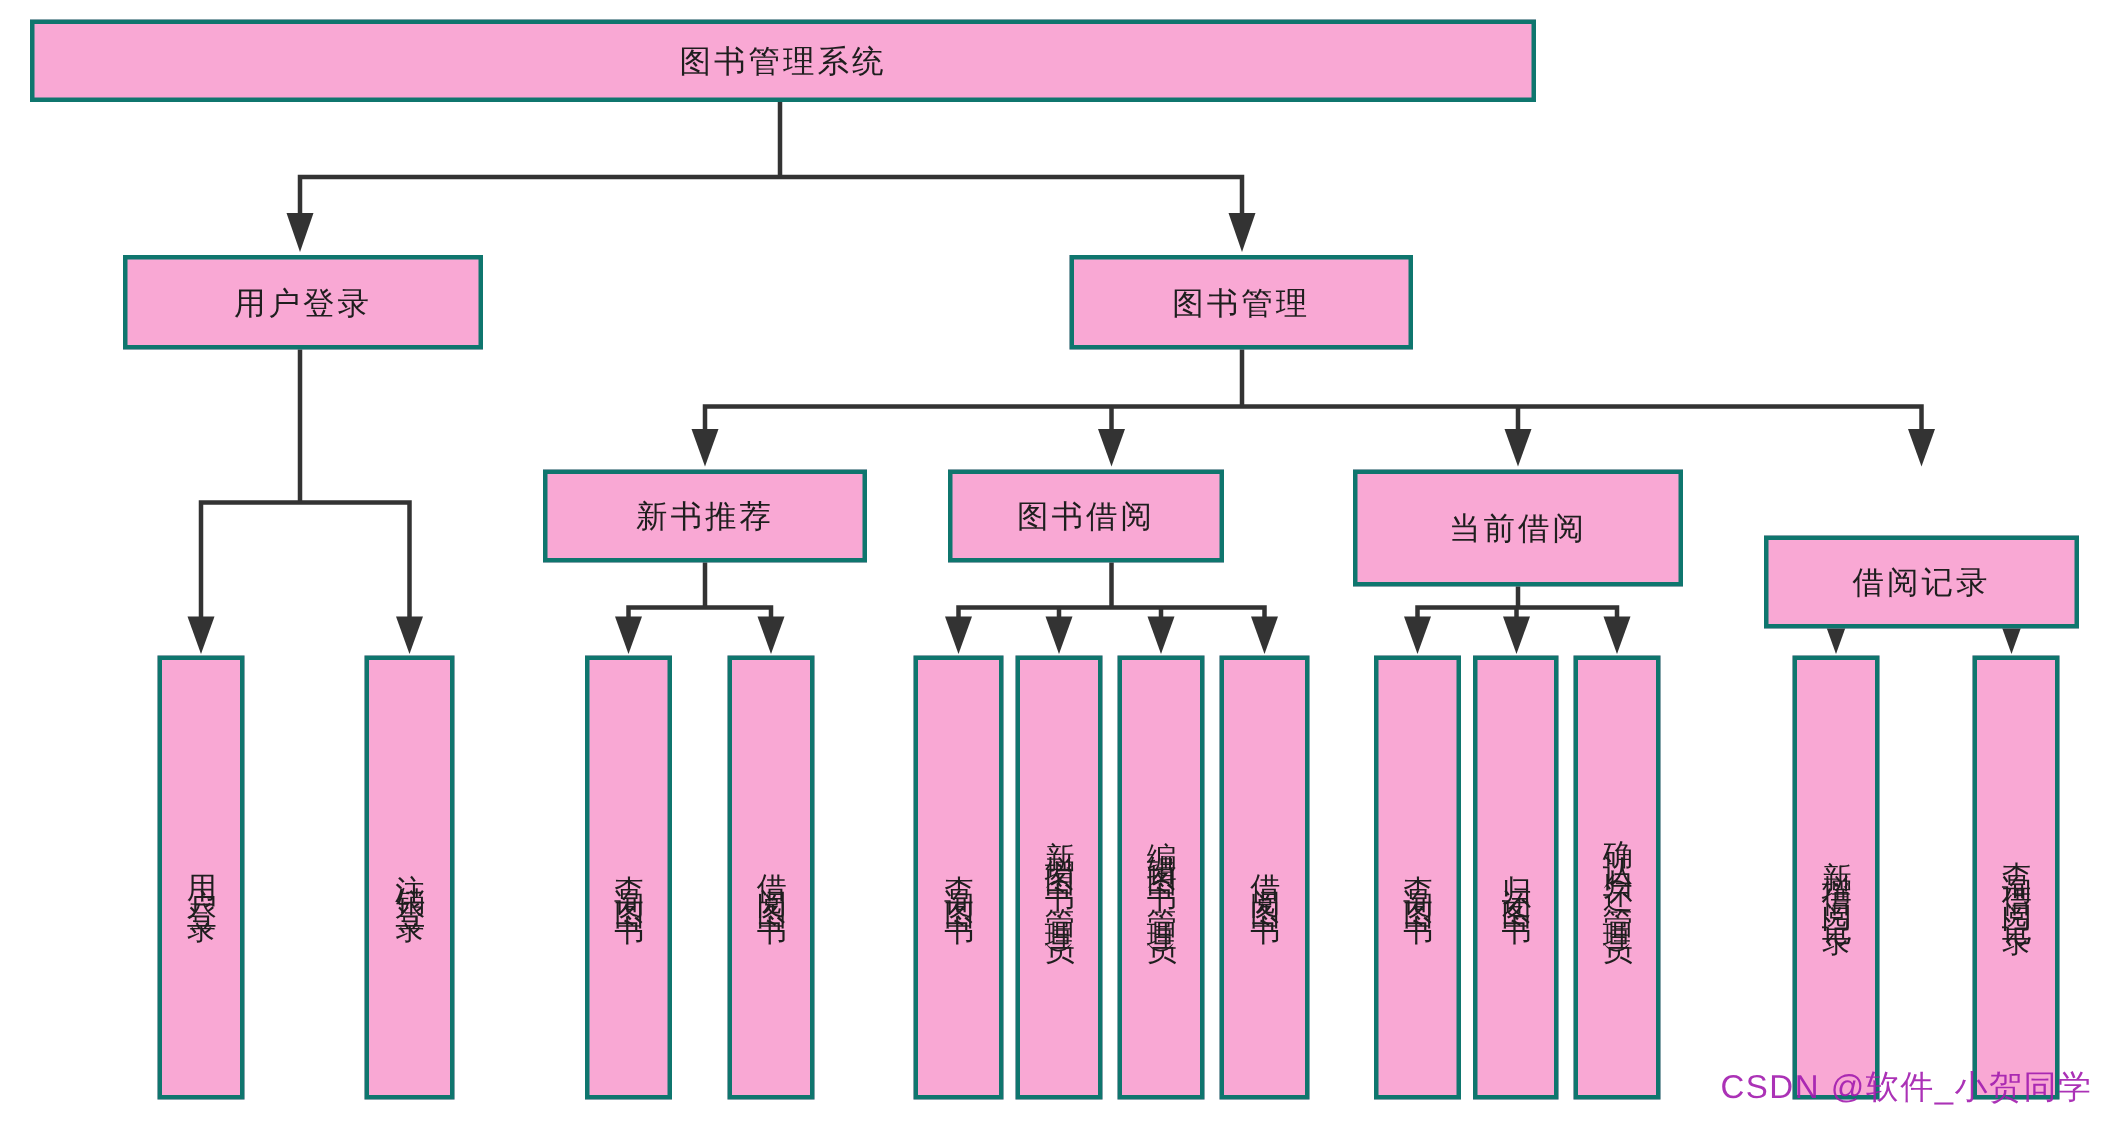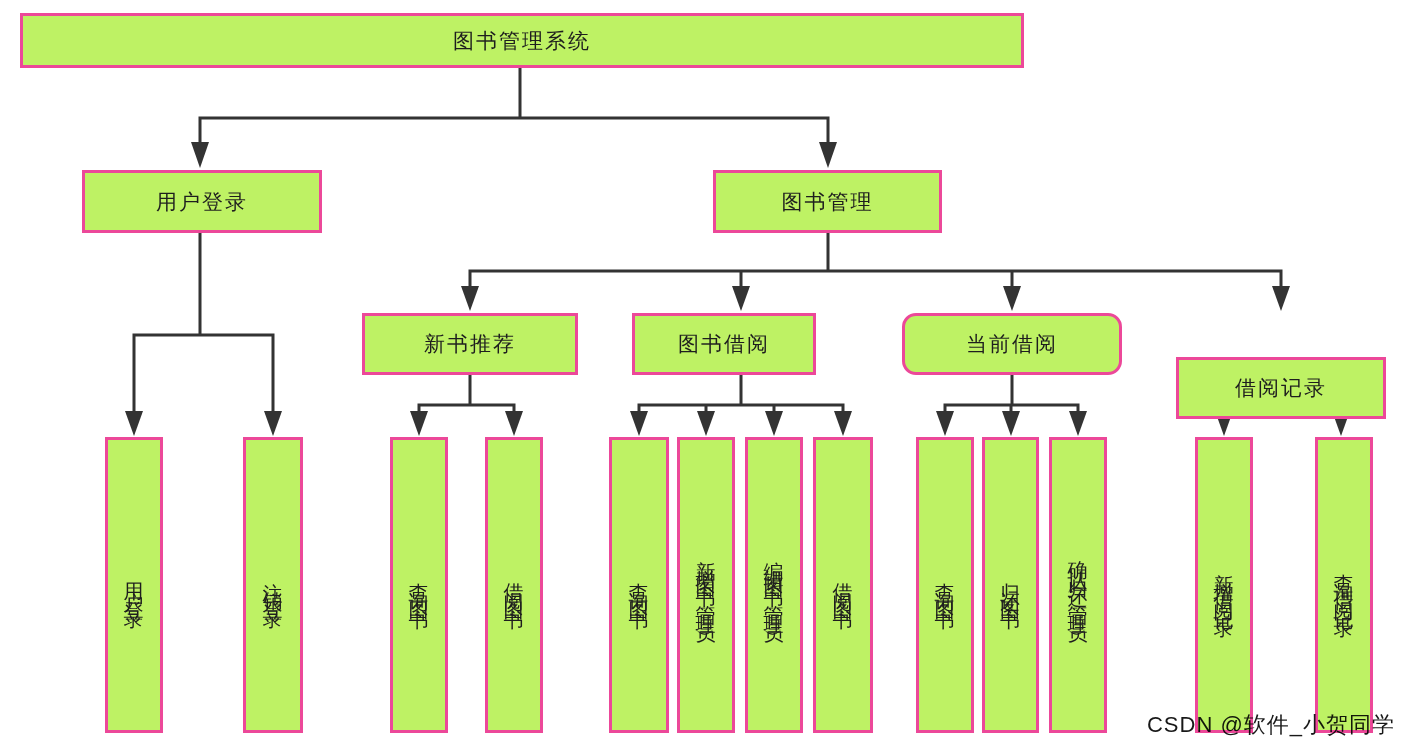--- a/index.html
+++ b/index.html
@@ -7,39 +7,39 @@
     position:relative;
     width:1405px;height:747px;
     background:#ffffff;
     font-family:"Liberation Sans", sans-serif;
     overflow:hidden;
   }
   #wires{position:absolute;left:0;top:0;width:1405px;height:747px;}
   .box{
     position:absolute;
     box-sizing:border-box;
-    border:3px solid #ec4899;
-    background:#bef264;
+    border:3px solid #0f766e;
+    background:#f9a8d4;
     display:flex;align-items:center;justify-content:center;
     color:#1e1e1e;
     text-align:center;
   }
   .h{font-size:21px;letter-spacing:2px;}
   .v{
     writing-mode:vertical-rl;
     text-orientation:mixed;
     font-size:20px;
     letter-spacing:9px;
     line-height:1;
   }
   #watermark{
     position:absolute;
     right:10px;bottom:7px;
     font-size:22px;
-    color:#000000;
+    color:#a21caf;
     letter-spacing:1px;
     opacity:.9;
     white-space:nowrap;
   }
 </style>
 </head>
 <body>
 
 <div id="canvas">
 
@@ -86,21 +86,21 @@
     </g>
   </svg>
 
   <div class="box h" style="left:20px;top:13px;width:1004px;height:55px;">图书管理系统</div>
 
   <div class="box h" style="left:82px;top:170px;width:240px;height:63px;">用户登录</div>
   <div class="box h" style="left:713px;top:170px;width:229px;height:63px;font-family:Liberation Serif, serif;">图书管理</div>
 
   <div class="box h" style="left:362px;top:313px;width:216px;height:62px;">新书推荐</div>
   <div class="box h" style="left:632px;top:313px;width:184px;height:62px;">图书借阅</div>
-  <div class="box h" style="left:902px;top:313px;width:220px;height:62px;border-radius:14px;">当前借阅</div>
+  <div class="box h" style="left:902px;top:313px;width:220px;height:78px;">当前借阅</div>
   <div class="box h" style="left:1176px;top:313px;width:210px;height:62px;margin-top:44px;">借阅记录</div>
 
   <div class="box v" style="left:105px;top:437px;width:58px;height:296px;">用户登录</div>
   <div class="box v" style="left:243px;top:437px;width:60px;height:296px;">注销登录</div>
 
   <div class="box v" style="left:390px;top:437px;width:58px;height:296px;">查询图书</div>
   <div class="box v" style="left:485px;top:437px;width:58px;height:296px;">借阅图书</div>
 
   <div class="box v" style="left:609px;top:437px;width:60px;height:296px;">查询图书</div>
   <div class="box v" style="left:677px;top:437px;width:58px;height:296px;">新增图书（管理员）</div>

